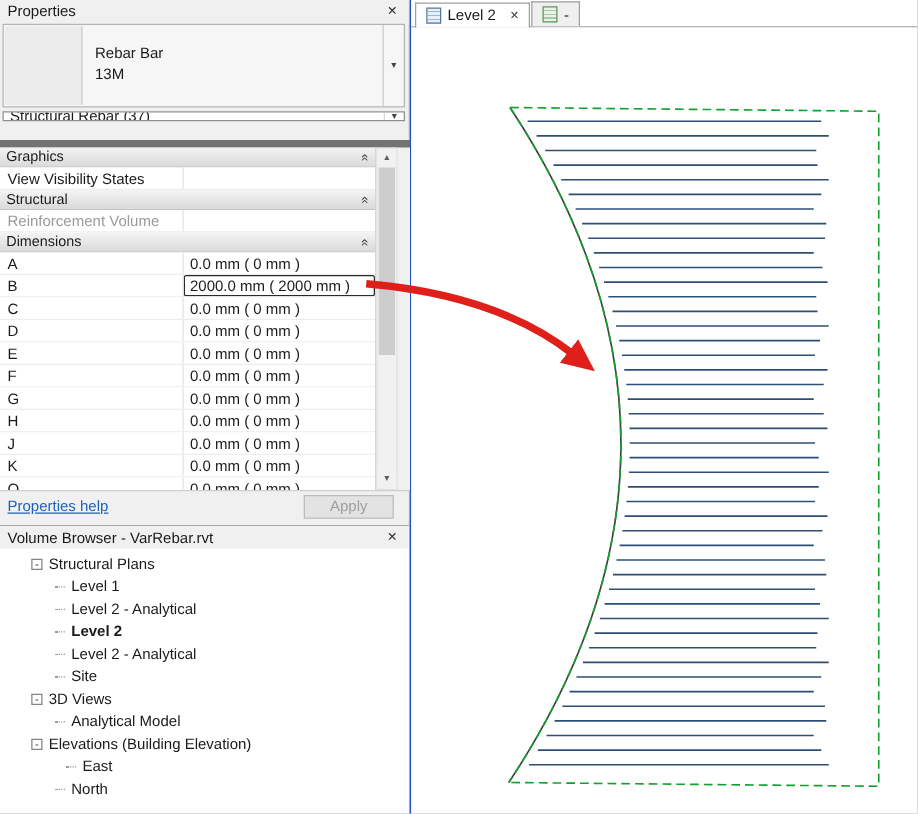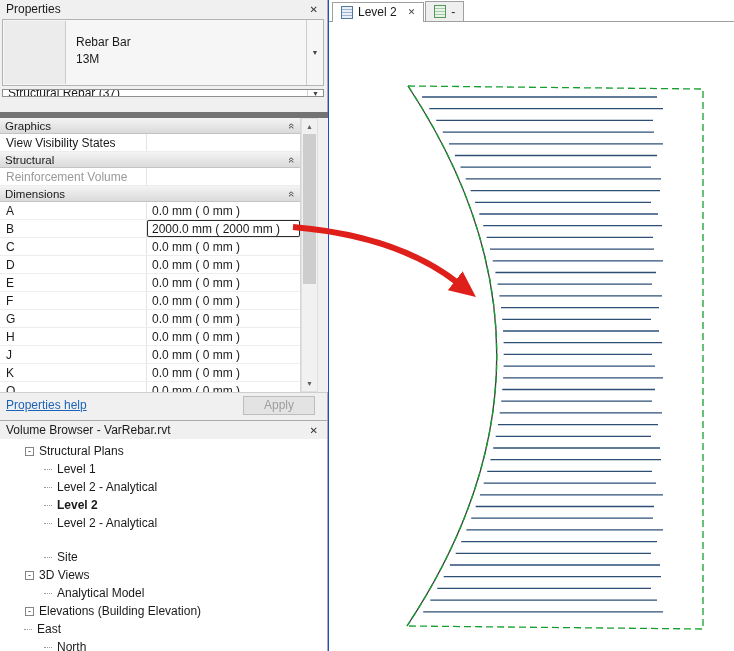--- a/index.html
+++ b/index.html
@@ -224,37 +224,37 @@
             <span class="tlabel">Level 2 - Analytical</span>
           </div>
           <div class="trow" style="padding-left: 44px;">
             <span class="tdash"></span>
             <span class="tlabel bold">Level 2</span>
           </div>
           <div class="trow" style="padding-left: 44px;">
             <span class="tdash"></span>
             <span class="tlabel">Level 2 - Analytical</span>
           </div>
-          <div class="trow" style="padding-left: 44px; margin-top: 16px;">
+          <div class="trow" style="padding-left: 44px;">
             <span class="tdash"></span>
             <span class="tlabel">Site</span>
           </div>
           <div class="trow" style="padding-left: 25px;">
             <span class="exp">-</span>
             <span class="tlabel">3D Views</span>
           </div>
           <div class="trow" style="padding-left: 44px;">
             <span class="tdash"></span>
             <span class="tlabel">Analytical Model</span>
           </div>
           <div class="trow" style="padding-left: 25px;">
             <span class="exp">-</span>
             <span class="tlabel">Elevations (Building Elevation)</span>
           </div>
-          <div class="trow" style="padding-left: 24px;">
+          <div class="trow" style="padding-left: 53px;">
             <span class="tdash"></span>
             <span class="tlabel">East</span>
           </div>
           <div class="trow" style="padding-left: 44px;">
             <span class="tdash"></span>
             <span class="tlabel">North</span>
           </div>
         </div>
     </div>
   </div>

